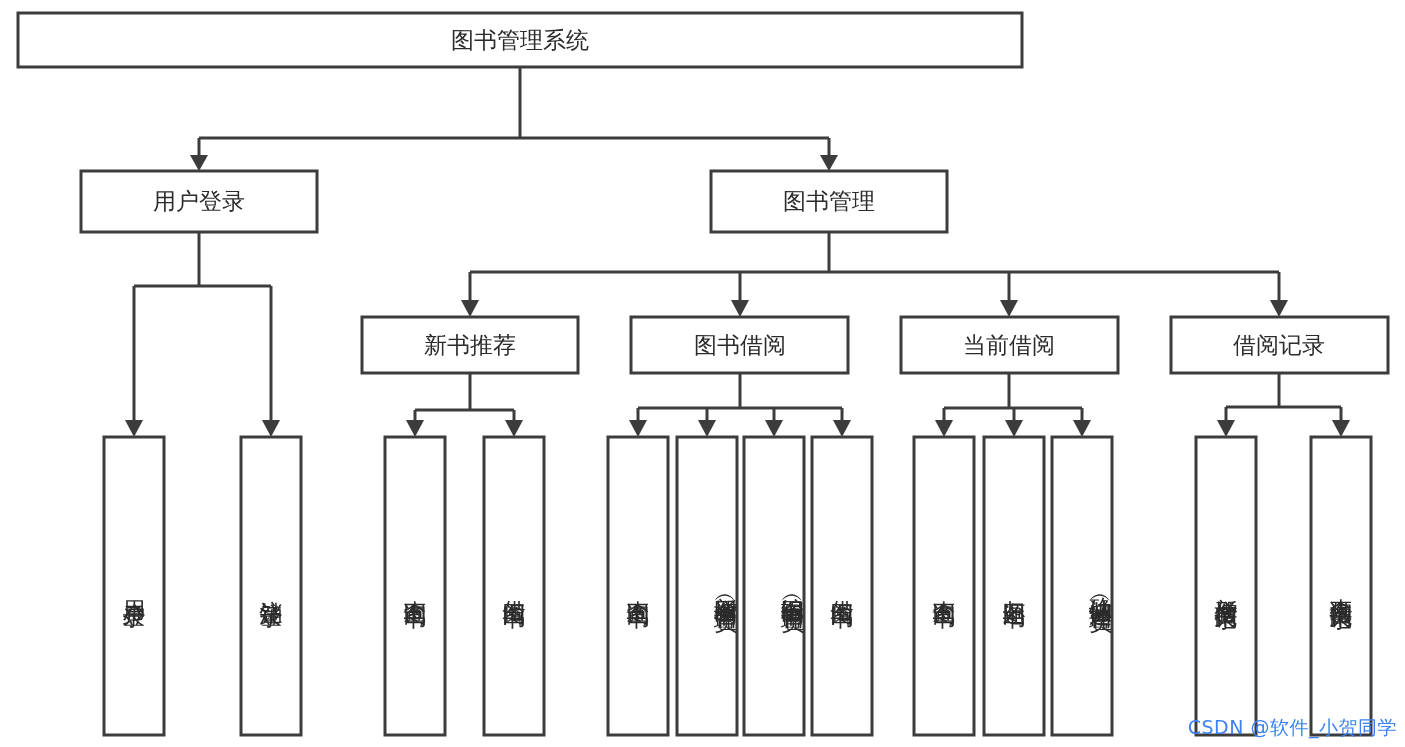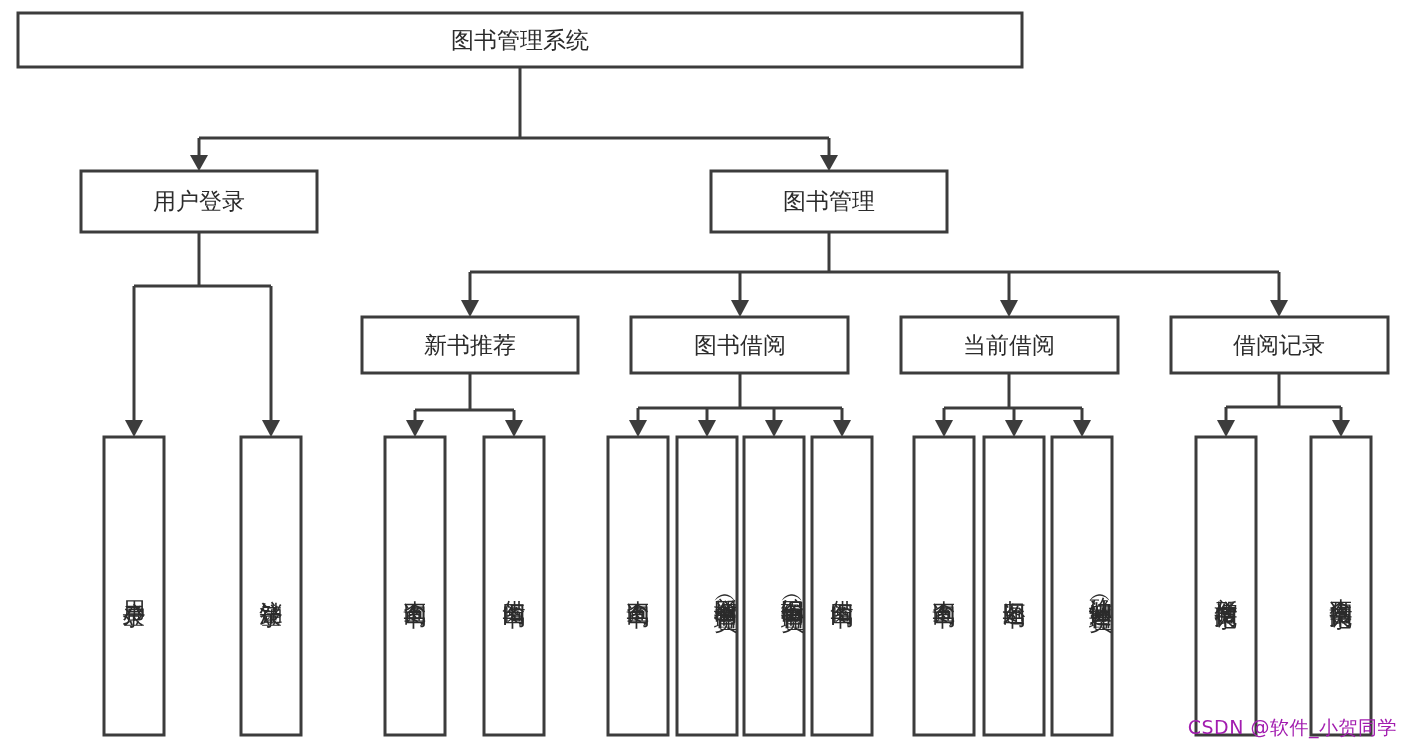--- a/index.html
+++ b/index.html
@@ -63,21 +63,21 @@
     justify-content: center;
     text-align: center;
     pointer-events: none;
   }
   .watermark {
     position: absolute;
     right: 8px;
     bottom: 6px;
     font-family: "DejaVu Sans", "Liberation Sans", sans-serif;
     font-size: 19px;
-    color: #a21caf;
+    color: #3b82f6;
     letter-spacing: 0.5px;
     white-space: nowrap;
     margin-top: 44px;
   }
 </style>
 </head>
 <body>
 
 <div id="diagram-root">
 

